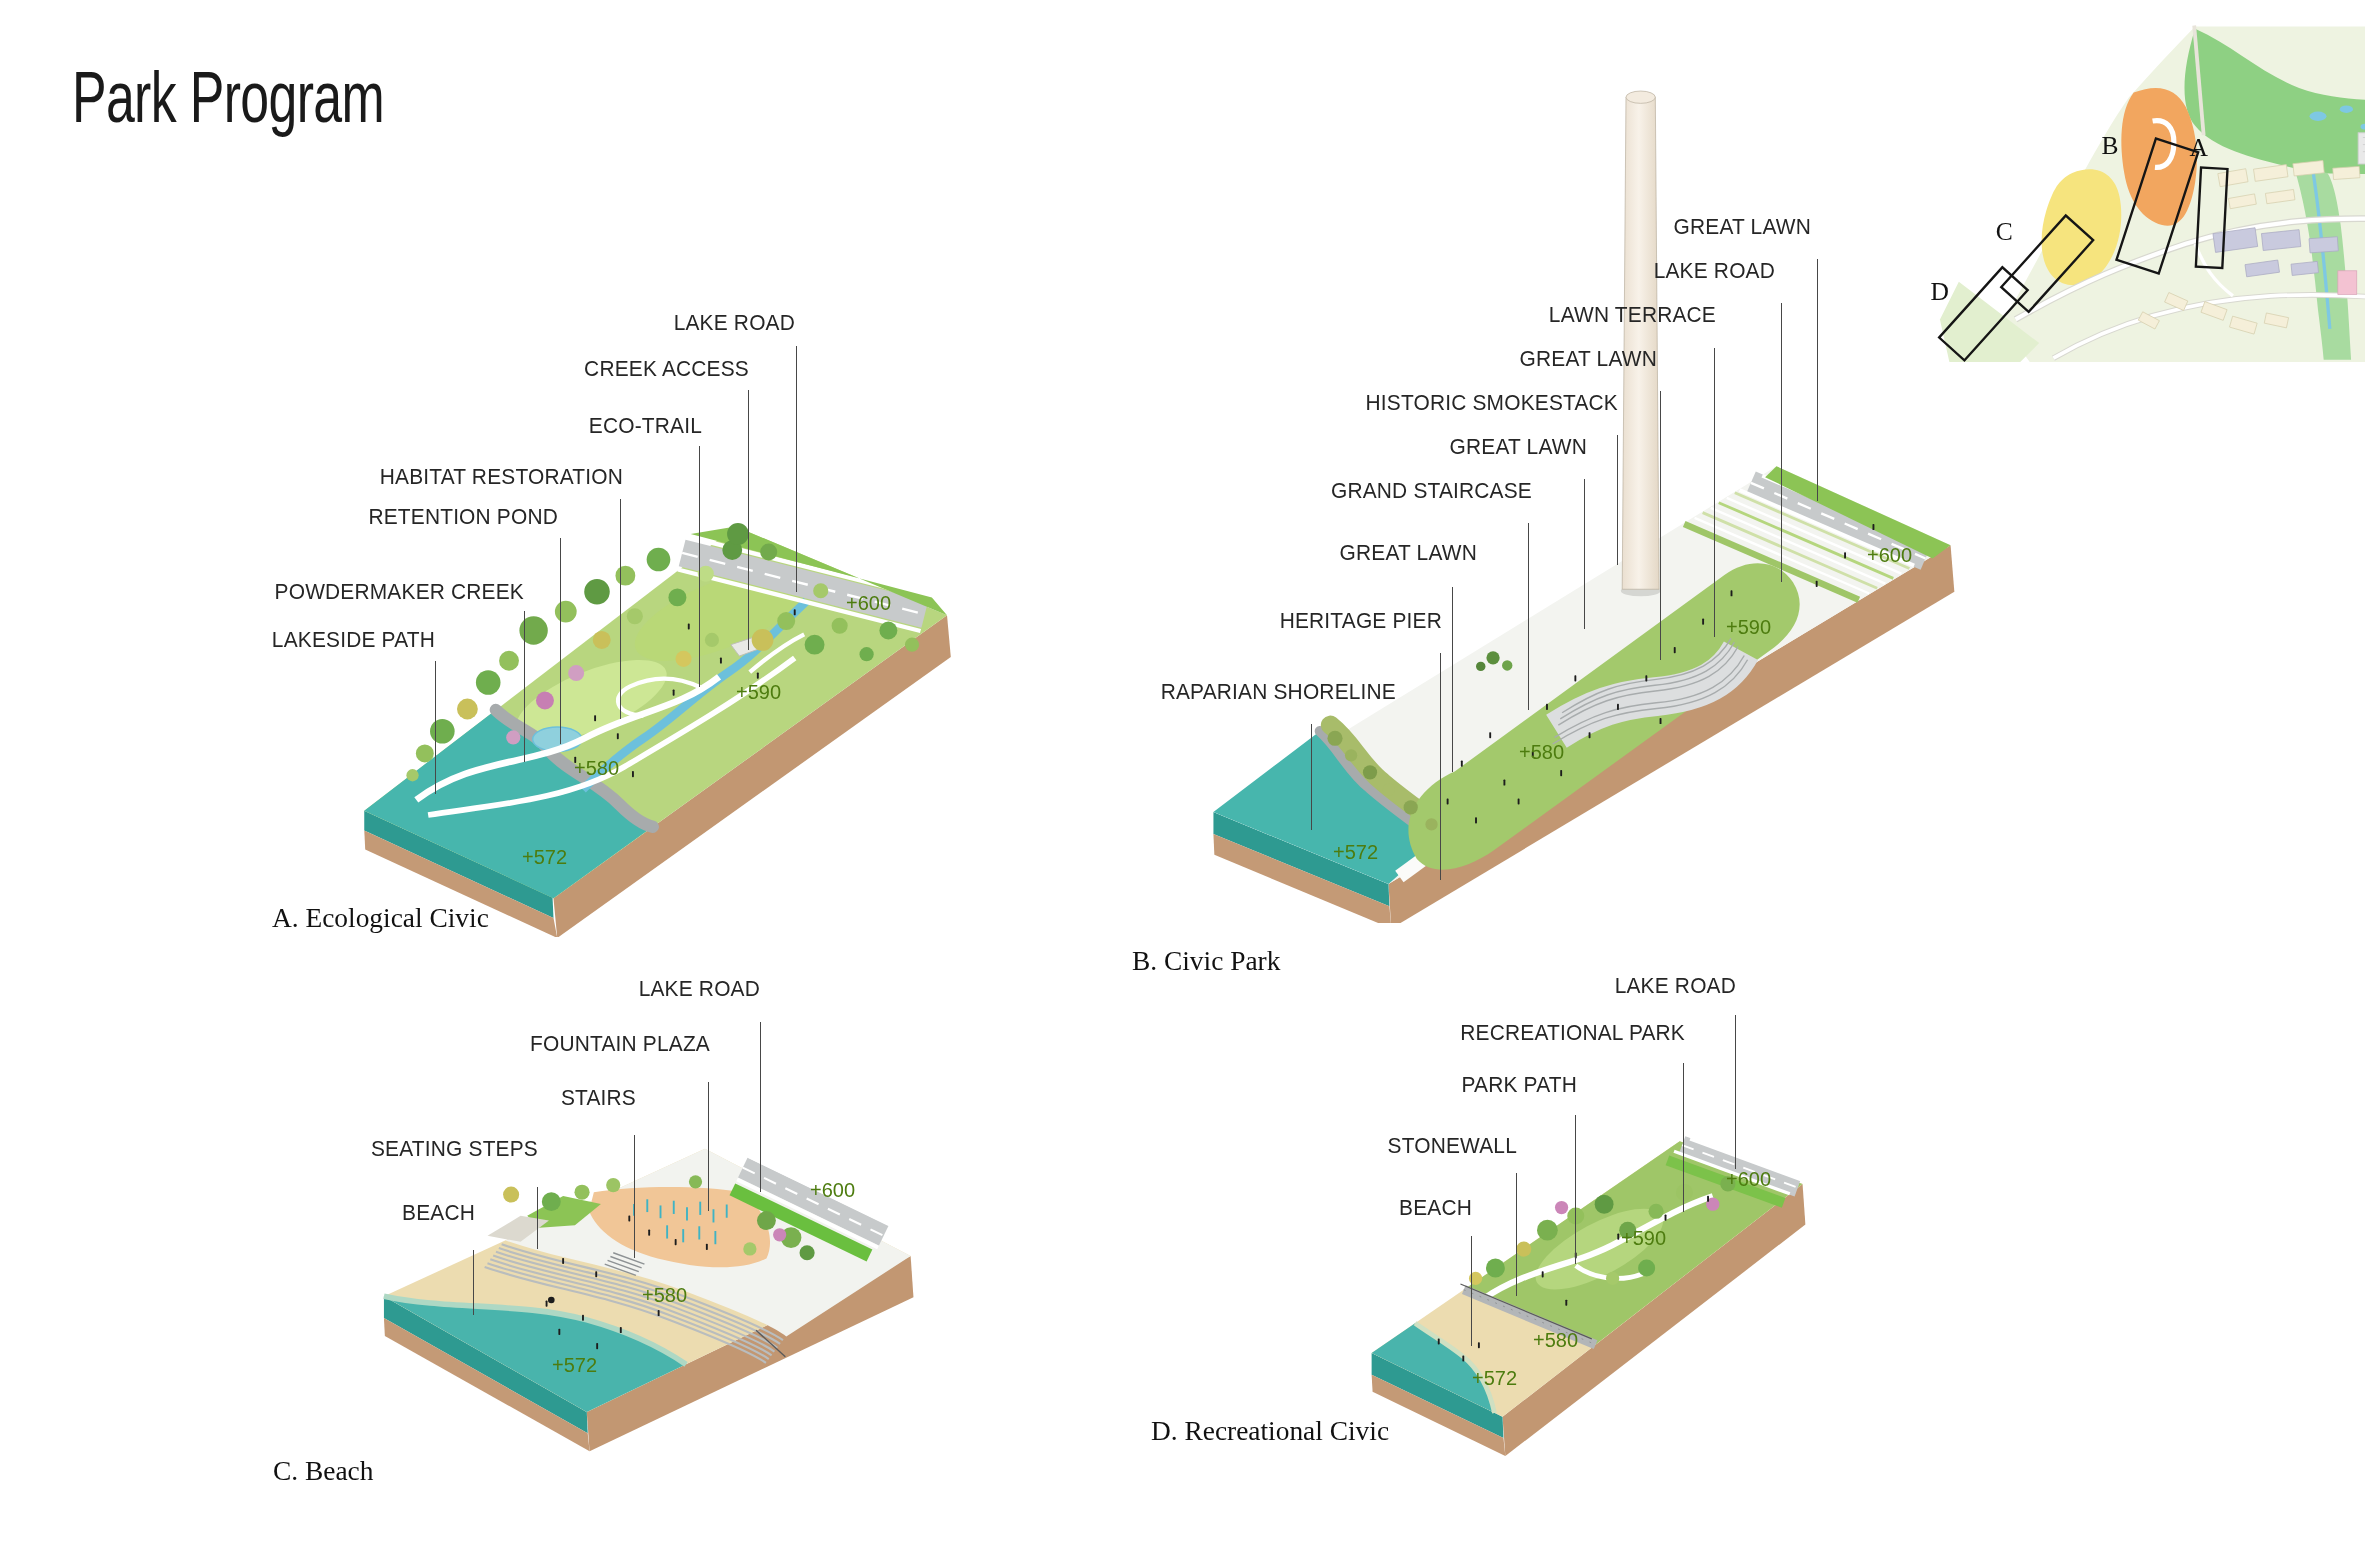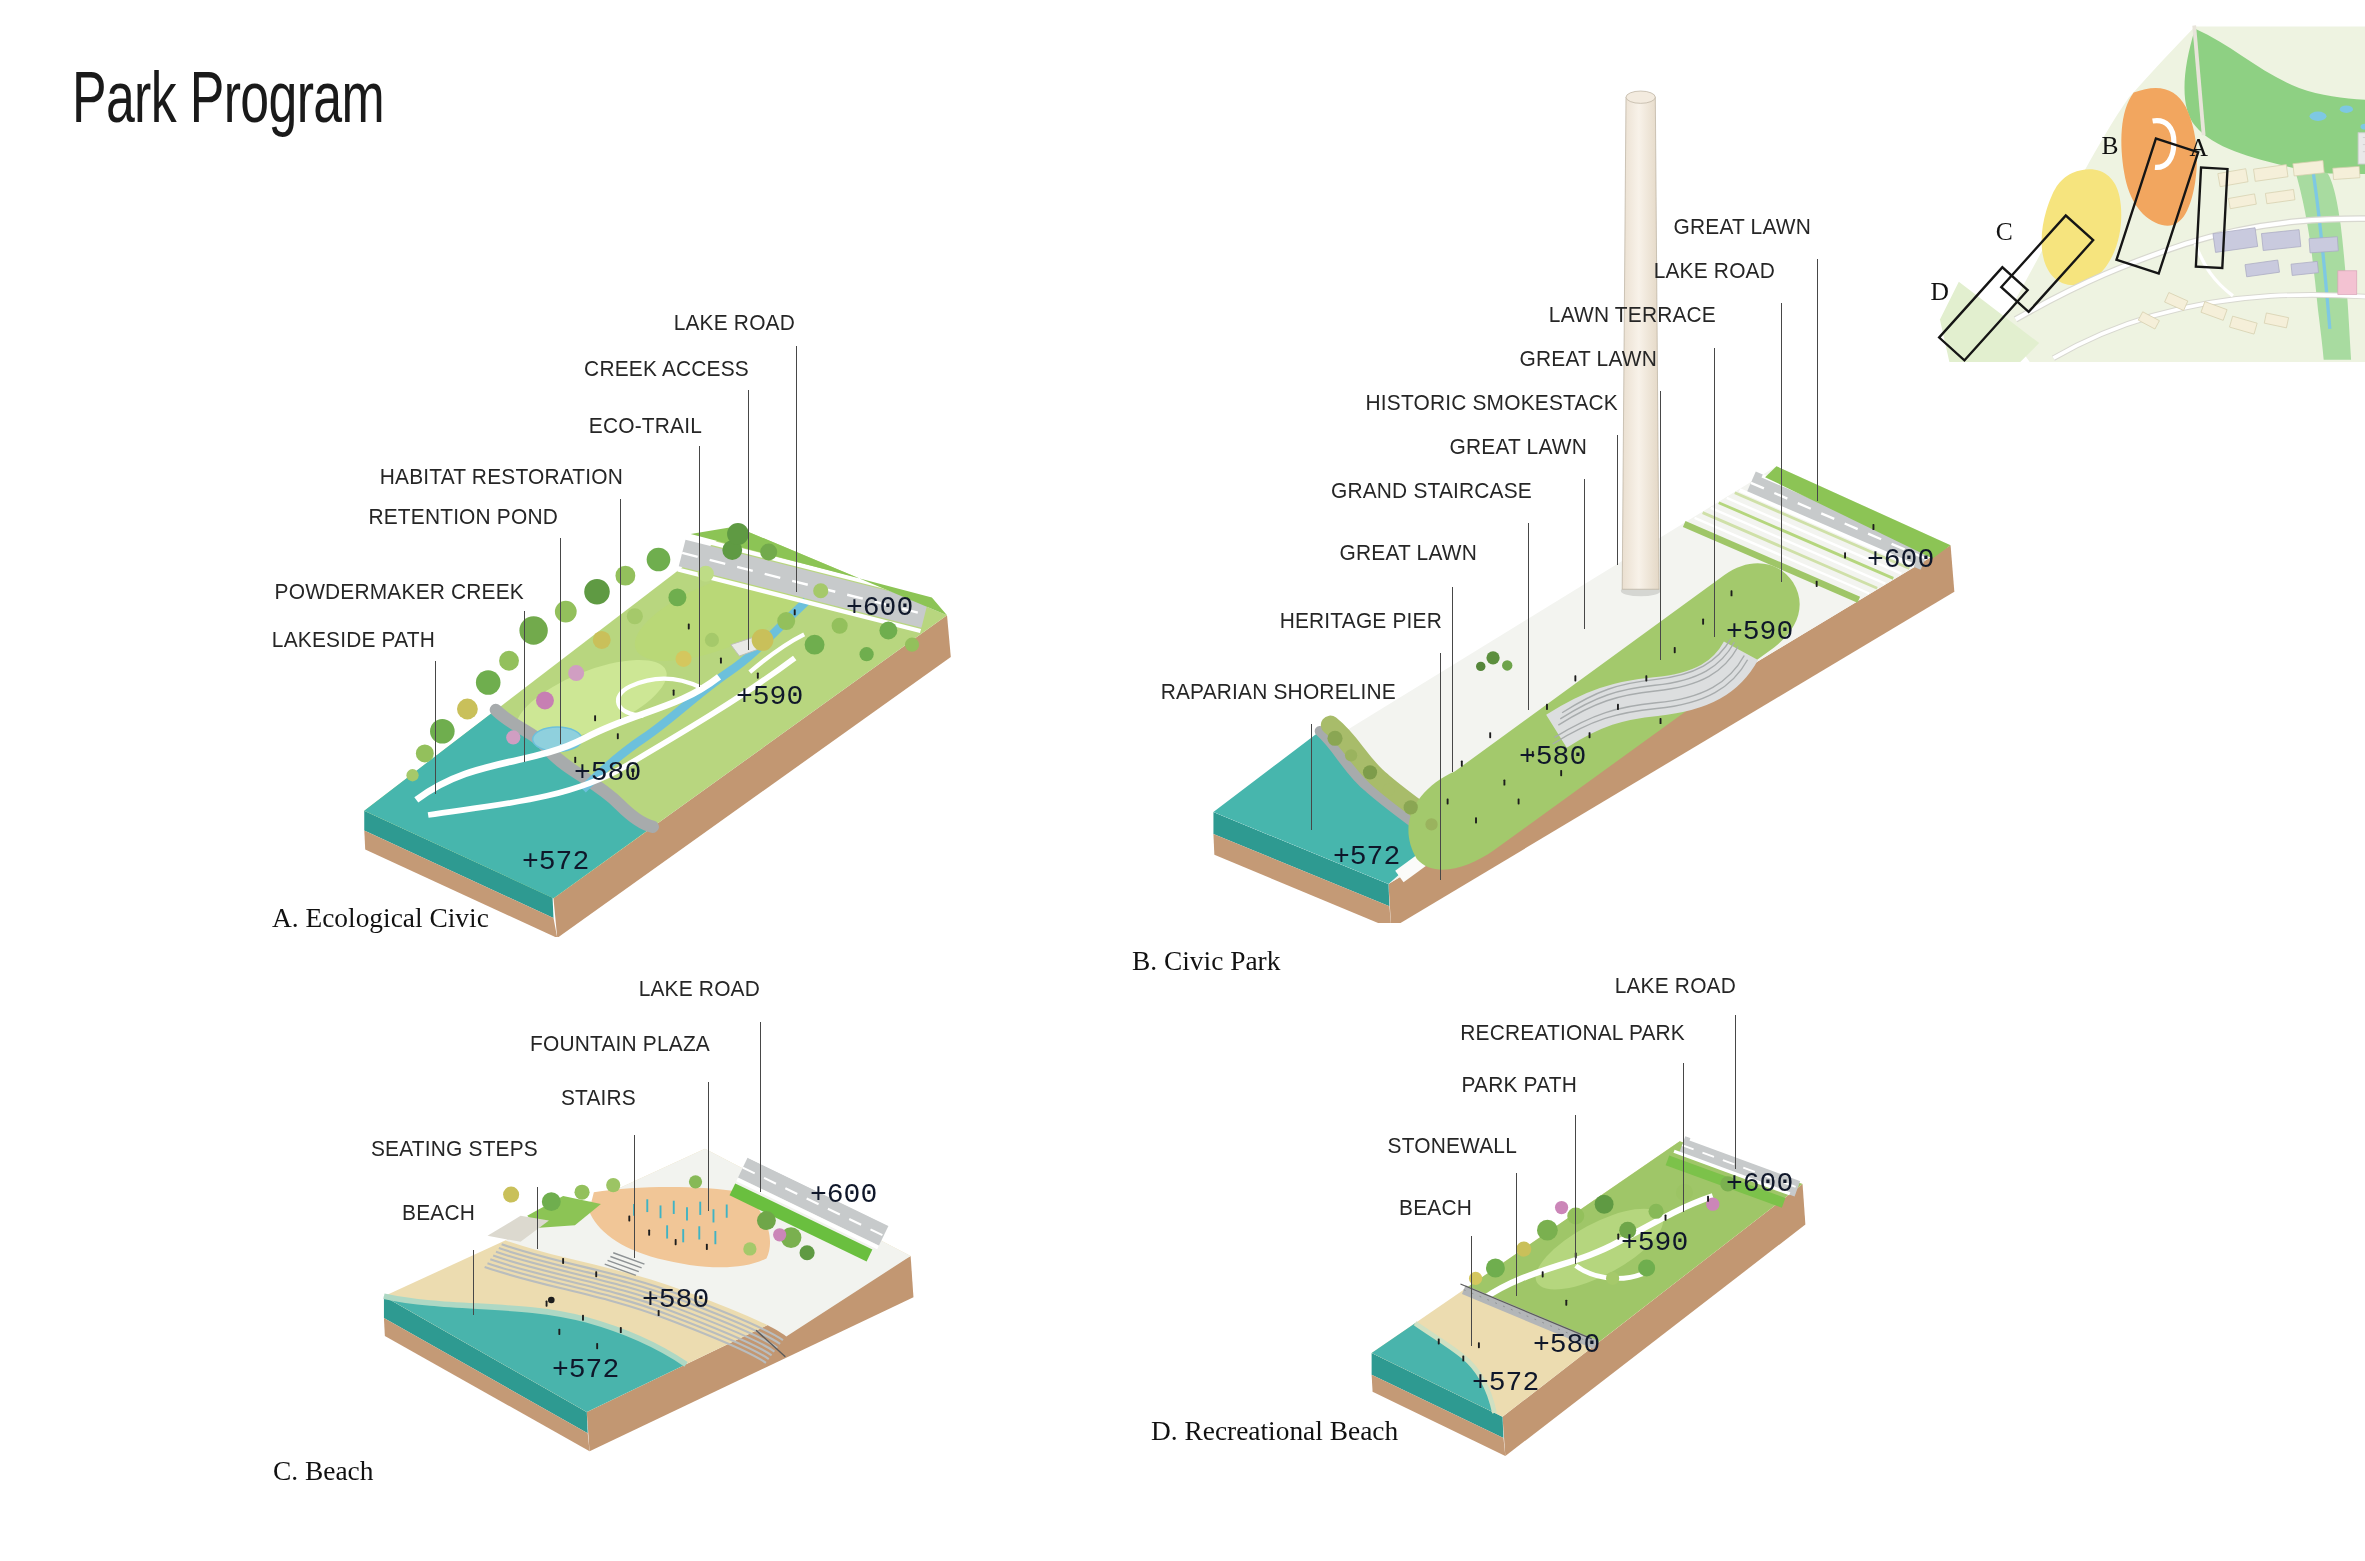--- a/index.html
+++ b/index.html
@@ -3,21 +3,21 @@
 <meta charset="utf-8">
 <style>
   html,body{margin:0;padding:0;background:#fff;}
   .board{position:relative;width:2413px;height:1561px;background:#ffffff;overflow:hidden;
          font-family:"Liberation Sans",sans-serif;color:#1c1c1c;}
   .title{position:absolute;left:72px;top:56px;font-size:72px;font-weight:400;color:#1a1a1a;
          letter-spacing:-0.9px;transform:scaleX(.72);transform-origin:left top;white-space:nowrap;}
   .co{position:absolute;font-size:22px;color:#262626;white-space:nowrap;line-height:1;
       transform:translateX(-100%) scaleX(.95);transform-origin:right top;letter-spacing:0.2px;}
   .leader{position:absolute;width:1.2px;background:#474747;}
-  .el{position:absolute;font-family:Liberation Mono, monospace;font-size:28px;color:#0f172a;white-space:nowrap;}
+  .el{position:absolute;font-family:Liberation Sans, sans-serif;font-size:20px;color:#4d7c0f;white-space:nowrap;}
   .cap{position:absolute;font-family:"Liberation Serif",serif;font-size:27.4px;color:#111;white-space:nowrap;}
   svg{position:absolute;}
 </style>
 </head>
 <body>
 
 <div class="board">
 
   <div class="title">Park Program</div>
 
@@ -486,16 +486,16 @@
   <div class="leader" style="left:1575px;top:1115px;height:149px"></div>
   <div class="co" style="left:1517px;top:1135px">STONEWALL</div>
   <div class="leader" style="left:1516px;top:1173px;height:123px"></div>
   <div class="co" style="left:1472px;top:1197px">BEACH</div>
   <div class="leader" style="left:1471px;top:1236px;height:110px"></div>
 
   <div class="el" style="left:1726px;top:1168px">+600</div>
   <div class="el" style="left:1621px;top:1227px">+590</div>
   <div class="el" style="left:1533px;top:1329px">+580</div>
   <div class="el" style="left:1472px;top:1367px">+572</div>
-  <div class="cap" style="left:1151px;top:1416px">D. Recreational Beach</div>
+  <div class="cap" style="left:1151px;top:1416px">D. Recreational Civic</div>
 
 </div>
 
 
 </body></html>

